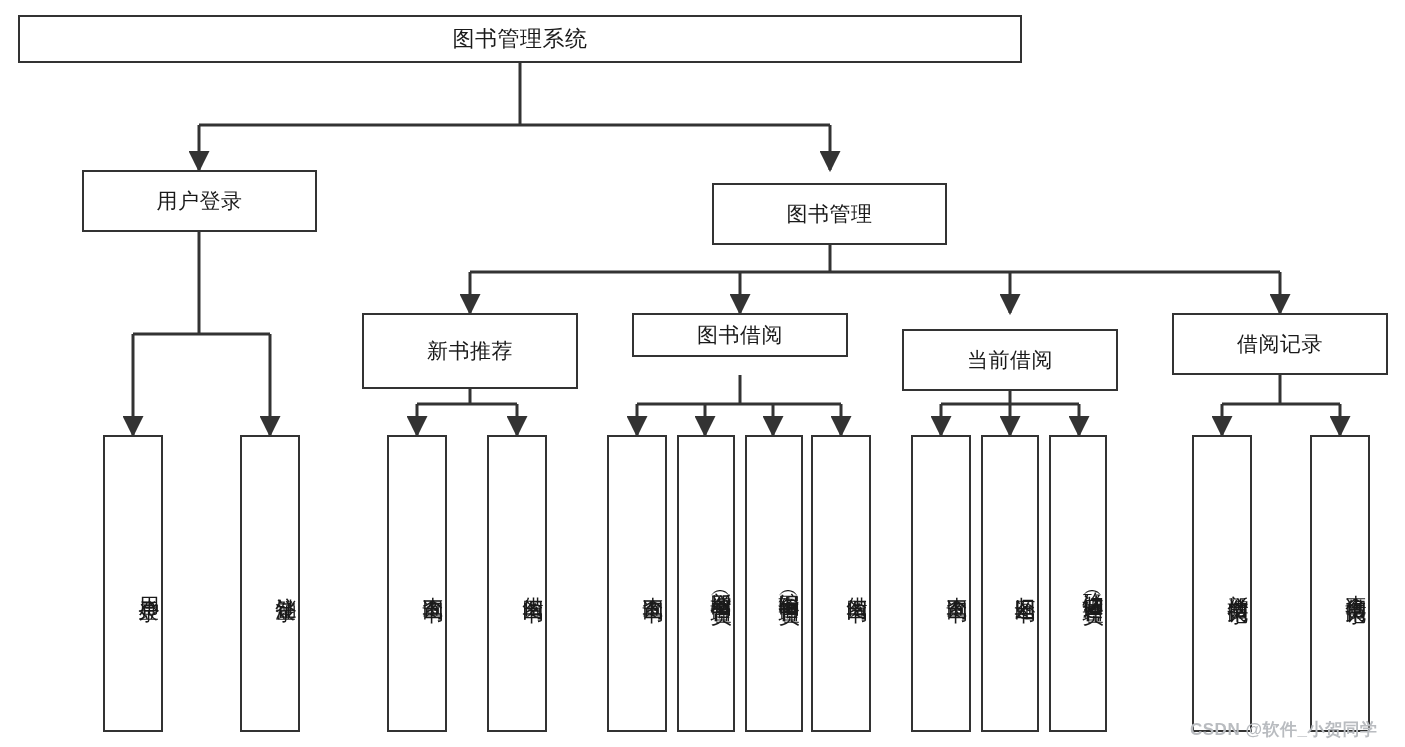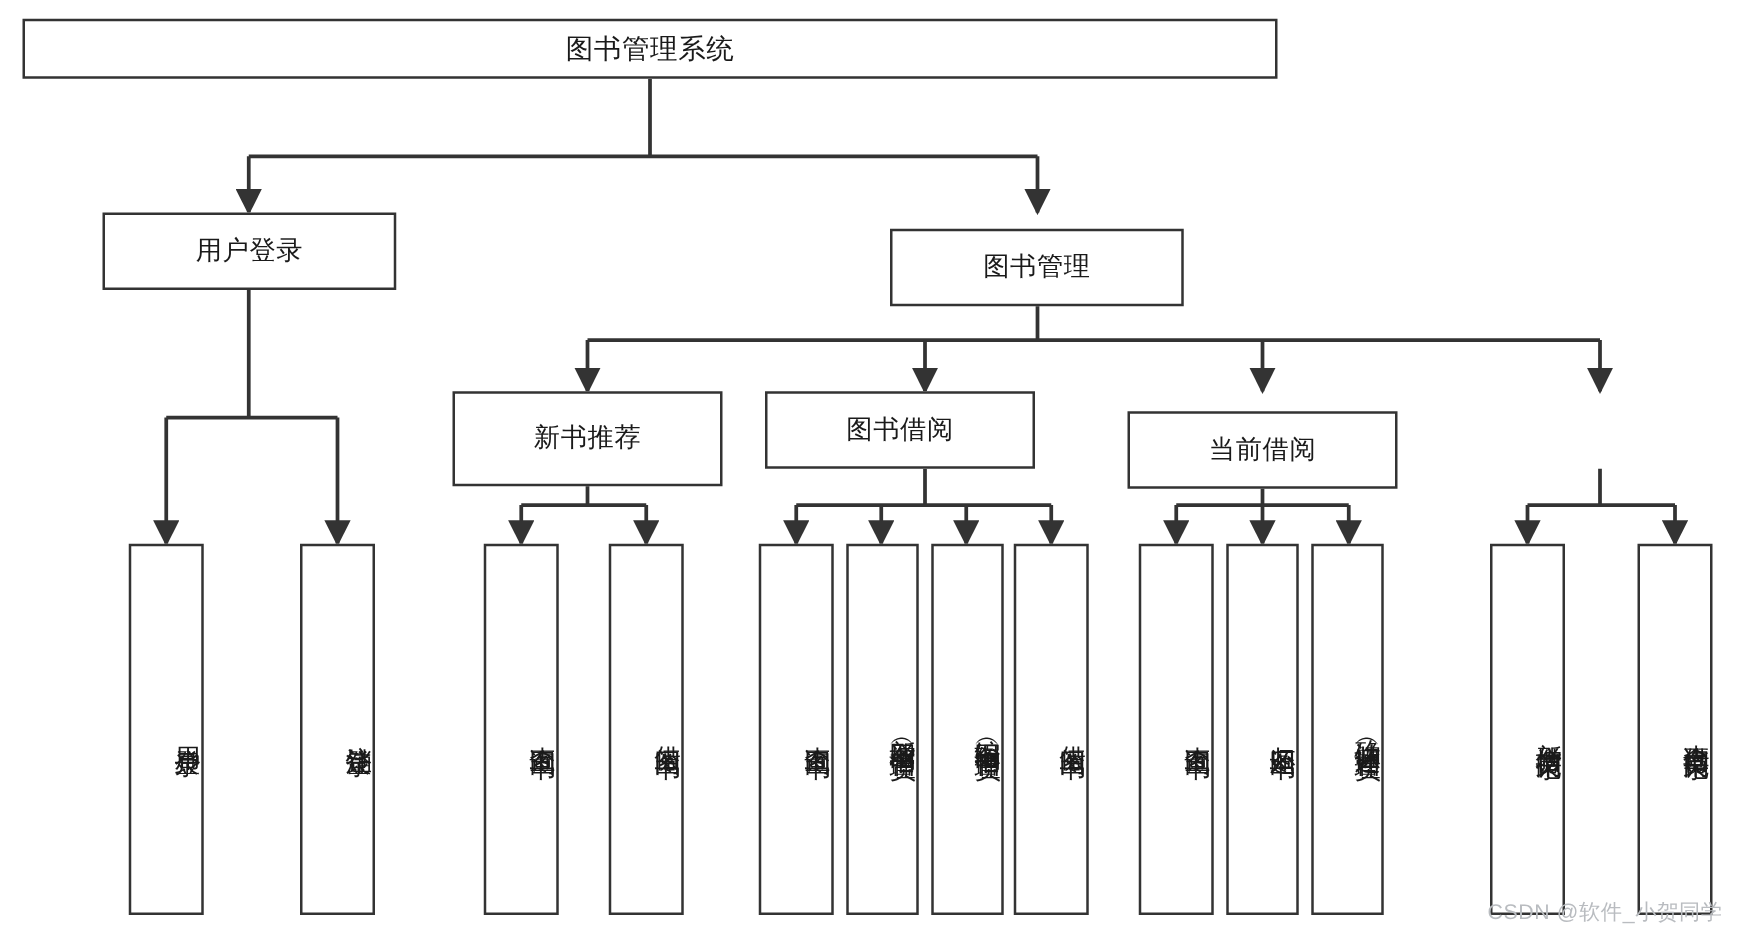--- a/index.html
+++ b/index.html
@@ -60,20 +60,21 @@
     display: block;
     white-space: nowrap;
   }
   .watermark {
     position: absolute;
     font-size: 17px;
     color: #b9bcc0;
     white-space: nowrap;
     letter-spacing: 0.5px;
     font-family: "Liberation Sans", "DejaVu Sans", sans-serif;
+    font-weight: bold;
   }
 </style>
 </head>
 <body>
 
 <div id="canvas">
 
   <svg class="edges" viewBox="0 0 1405 747">
     <defs>
       <marker id="arrow" viewBox="0 0 10 10" refX="9" refY="5" markerWidth="7" markerHeight="7" orient="auto-start-reverse">
@@ -126,22 +127,23 @@
       <path d="M 1340 404 L 1340 435" marker-end="url(#arrow)"></path>
     </g>
   </svg>
 
   <div class="node horiz root" style="left:18px; top:15px; width:1004px; height:48px;">图书管理系统</div>
 
   <div class="node horiz" style="left:82px; top:170px; width:235px; height:62px;">用户登录</div>
   <div class="node horiz" style="left:712px; top:170px; width:235px; height:62px;margin-top:13px;">图书管理</div>
 
   <div class="node horiz" style="left:362px; top:313px; width:216px; height:76px;">新书推荐</div>
-  <div class="node horiz" style="left:612px; top:313px; width:216px; height:62px;">图书借阅</div>
+  <div class="node horiz" style="left:632px; top:313px; width:216px; height:44px;">图书借阅</div>
   <div class="node horiz" style="left:902px; top:329px; width:216px; height:62px;">当前借阅</div>
+  <div class="node horiz" style="left:1172px; top:313px; width:216px; height:62px;">借阅记录</div>
 
   <div class="node vert" style="left:103px; top:435px; width:60px; height:297px;">
     <span class="vtext">用户登录</span>
   </div>
   <div class="node vert" style="left:240px; top:435px; width:60px; height:297px;">
     <span class="vtext">注销登录</span>
   </div>
 
   <div class="node vert" style="left:387px; top:435px; width:60px; height:297px;">
     <span class="vtext">查询图书</span>

